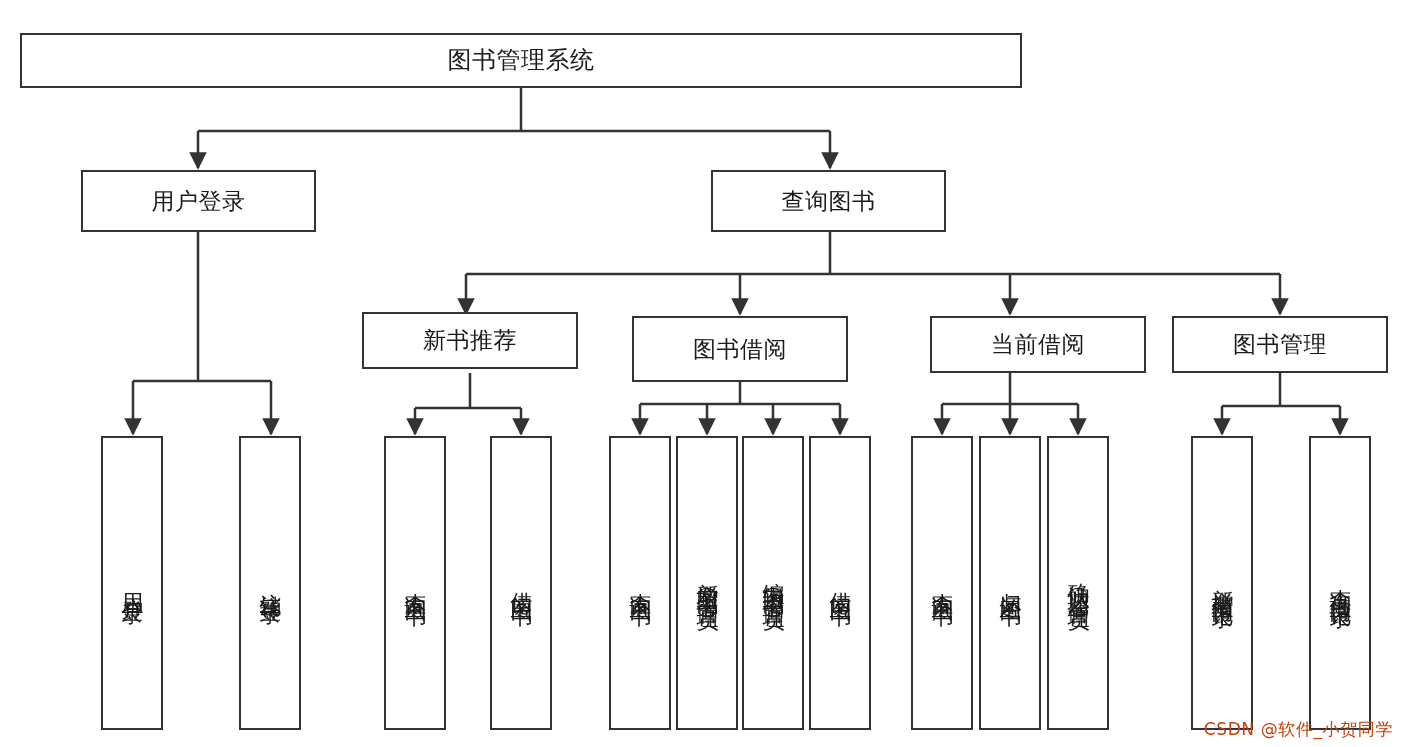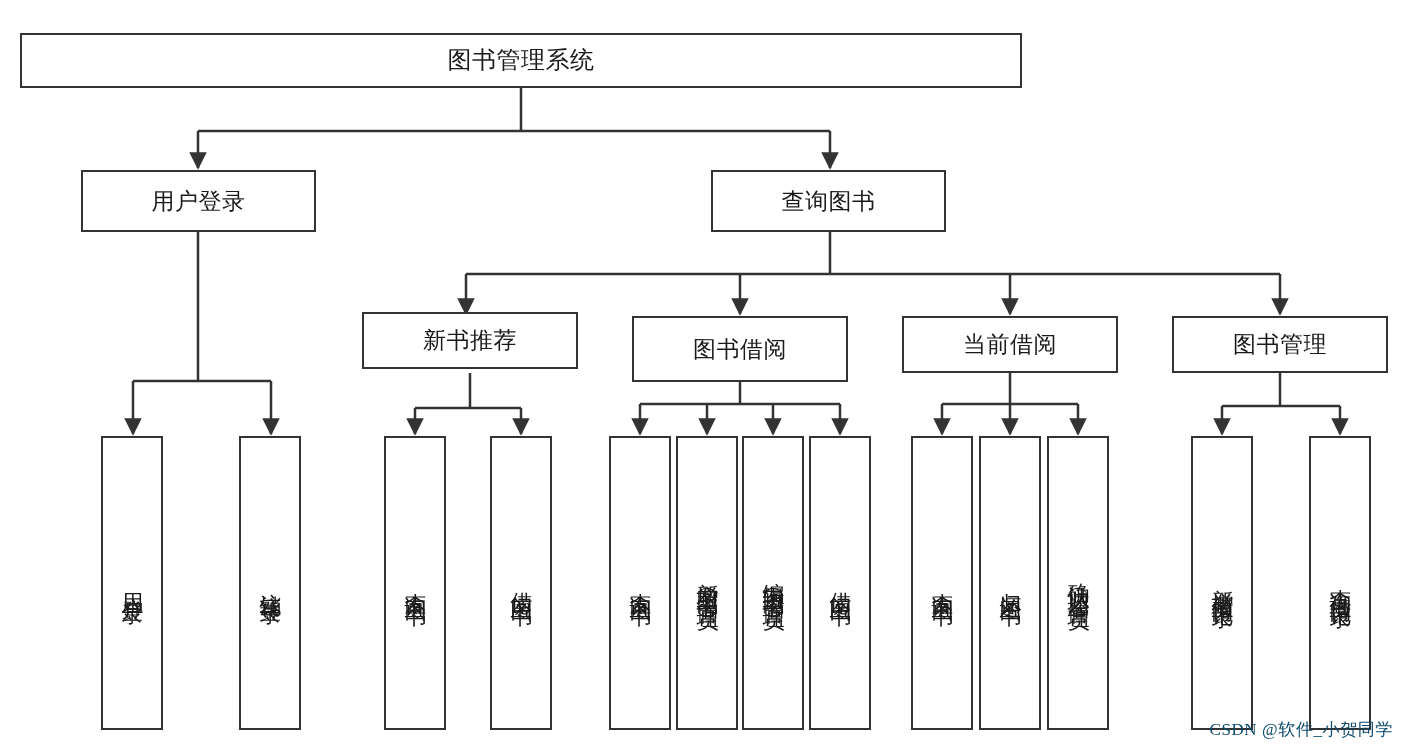--- a/index.html
+++ b/index.html
@@ -51,26 +51,25 @@
     white-space: normal;
   }
   .node.root .node-label {
     font-size: 24px;
   }
   #watermark {
     position: absolute;
     right: 12px;
     bottom: 6px;
     font-size: 17px;
-    color: #0c4a6e;
+    color: #c2410c;
     letter-spacing: 0.6px;
     z-index: 5;
     white-space: nowrap;
     pointer-events: none;
-    font-family: Liberation Serif, serif;
   }
 </style>
 </head>
 <body>
 
 <div id="diagram-root">
 
   <svg id="diagram-svg" viewBox="0 0 1405 747" xmlns="http://www.w3.org/2000/svg">
     <defs>
       <marker id="arrow" viewBox="0 0 10 10" refX="9" refY="5" markerWidth="7" markerHeight="7" orient="auto-start-reverse">
@@ -139,21 +138,21 @@
   </div>
 
   <div class="node" style="left:362px; top:312px; width:216px; height:57px;">
     <span class="node-label">新书推荐</span>
   </div>
 
   <div class="node" style="left:632px; top:316px; width:216px; height:66px;">
     <span class="node-label">图书借阅</span>
   </div>
 
-  <div class="node" style="left:902px; top:316px; width:216px; height:57px;">
+  <div class="node" style="left:930px; top:316px; width:216px; height:57px;">
     <span class="node-label">当前借阅</span>
   </div>
 
   <div class="node" style="left:1172px; top:316px; width:216px; height:57px;">
     <span class="node-label">图书管理</span>
   </div>
 
   <div class="node vertical" style="left:101px; top:436px; width:62px; height:294px;">
     <span class="node-label">用户登录</span>
   </div>

